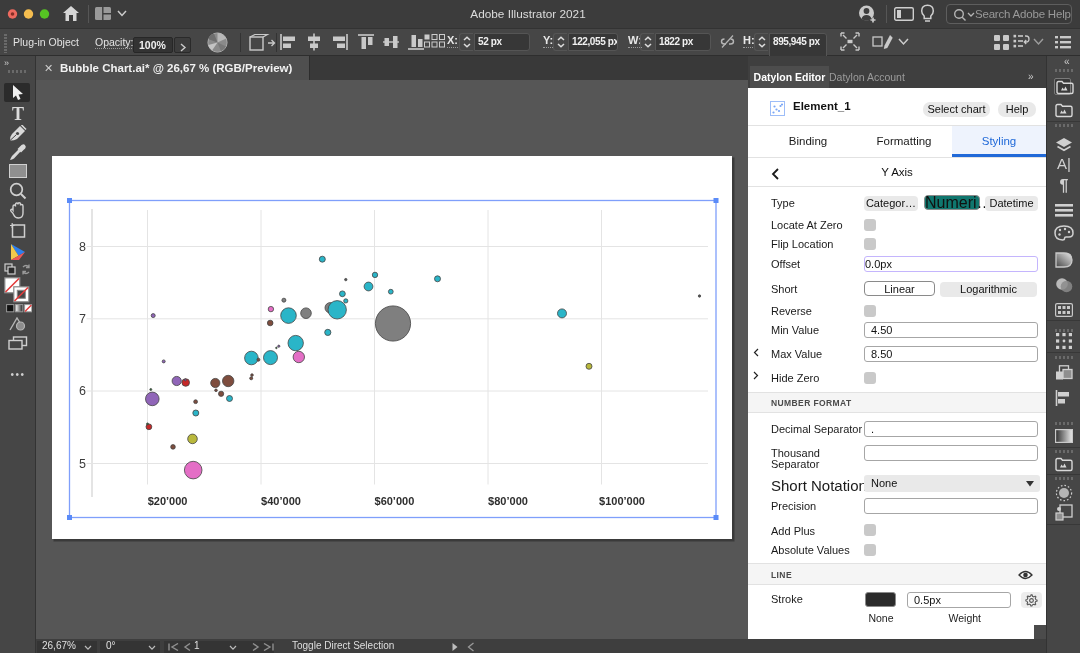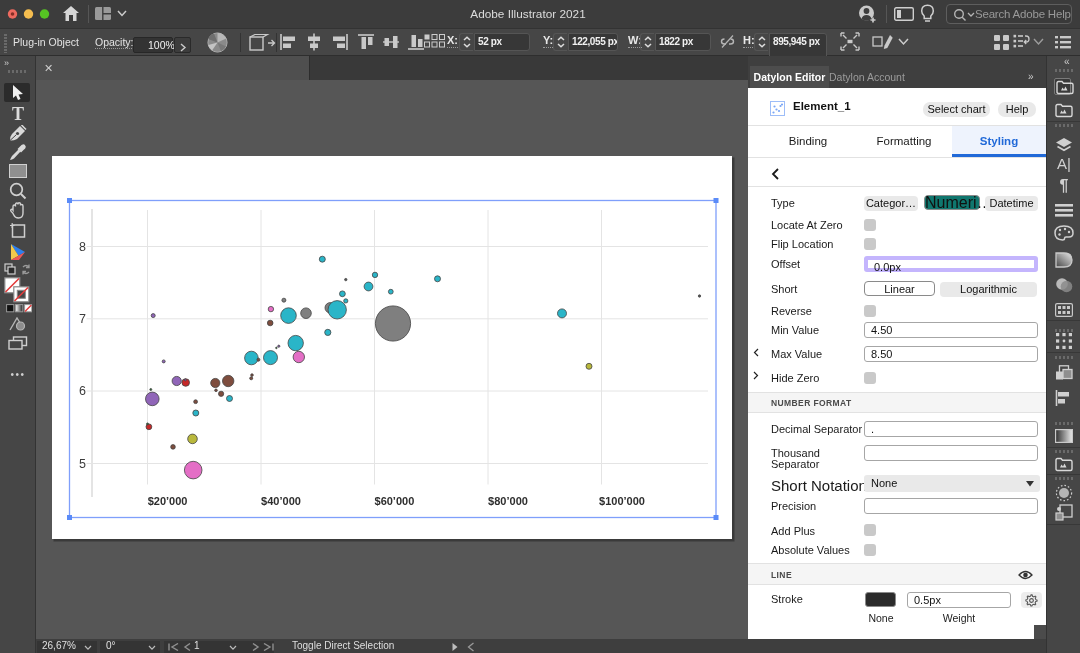--- a/index.html
+++ b/index.html
@@ -49,21 +49,21 @@
         <path d="M15 5 L18 8 L21 5" fill="none" stroke="#b5b5b5" stroke-width="1.3"></path>
       </svg>
     <div class="ab" style="left:28px;top:0;font-size:11.5px;color:#999;line-height:19px;letter-spacing:-0.2px">Search Adobe Help</div>
   </div>
 </div>
 
 <div class="ab" style="left:0;top:28px;width:1080px;height:28px;background:#464646;border-top:1px solid #333;border-bottom:1px solid #2e2e2e">
   <div class="ab" style="left:4px;top:4px;width:3px;height:20px;background:repeating-linear-gradient(#464646 0 1px,#6a6a6a 1px 3px)"></div>
   <div class="ab" style="left:13px;top:0;font-size:10.5px;color:#e3e3e3;line-height:27px">Plug-in Object</div>
   <div class="ab" style="left:95px;top:0;font-size:10.5px;color:#e3e3e3;line-height:27px;border-bottom:1px dotted #999;height:20px">Opacity:</div>
-  <div style="position:absolute;left:133px;top:8px;width:40px;height:16px;background:#333;border:1px solid #272727;border-radius:2px;color:#f0f0f0;font-weight:normal;font-size:10.5px;line-height:15px;padding-left:14px">100%</div>
+  <div style="position:absolute;left:133px;top:8px;width:40px;height:16px;background:#333;border:1px solid #272727;border-radius:2px;color:#f0f0f0;font-weight:bold;font-size:10.5px;line-height:15px;padding-left:5px">100%</div>
   <div class="ab" style="left:174px;top:8px;width:17px;height:16px;background:#3d3d3d;border:1px solid #2a2a2a;border-radius:2px"><svg width="7" height="9" style="margin:3px 0 0 5px">
         <path d="M1 1 L5 4.5 L1 8" fill="none" stroke="#ccc" stroke-width="1.4"></path>
       </svg></div>
   <svg class="ab" style="left:207px;top:3px" width="21" height="21">
       <circle cx="10.5" cy="10.5" r="9.6" fill="#8a8a8a"></circle>
       <circle cx="10.5" cy="10.5" r="9.6" fill="none" stroke="#aaa" stroke-width="1"></circle>
       <path d="M10.5 0.9 A9.6 9.6 0 0 1 19.2 6.5 L10.5 10.5 Z" fill="#b8b8b8"></path>
       <path d="M1 7 A9.6 9.6 0 0 1 7 1.5 L10.5 10.5 Z" fill="#6e6e6e"></path>
       <path d="M5 18.5 A9.6 9.6 0 0 1 1.3 13 L10.5 10.5 Z" fill="#c4c4c4"></path>
       <path d="M19 14.5 A9.6 9.6 0 0 1 14 19.3 L10.5 10.5 Z" fill="#787878"></path>
@@ -191,20 +191,21 @@
           <rect x="5" y="5" width="11" height="2.4"></rect>
           <rect x="0" y="10" width="3" height="2.4"></rect>
           <rect x="5" y="10" width="11" height="2.4"></rect>
         </g>
       </svg></div>
 </div>
 
 <div class="ab" style="left:36px;top:56px;width:1044px;height:24px;background:#393939"></div>
 <div class="ab" style="left:36px;top:56px;width:274px;height:24px;background:#4f4f4f;border-right:1px solid #2d2d2d">
   <div class="ab" style="left:8px;top:0;font-size:11px;color:#cfcfcf;line-height:24px">✕</div>
+  <div class="ab" style="left:24px;top:0;font-size:11.5px;font-weight:bold;color:#f1f1f1;line-height:24px">Bubble Chart.ai* @ 26,67 % (RGB/Preview)</div>
 </div>
 
 <div class="ab" style="left:36px;top:80px;width:712px;height:573px;background:#565656">
 <svg width="712" height="573" style="position:absolute;left:0;top:0">
 <rect x="17.5" y="77.5" width="681" height="384" fill="#3a3a3a"></rect>
 <rect x="16" y="76" width="680" height="383" fill="#ffffff"></rect>
 <line x1="56" y1="129" x2="56" y2="417" stroke="#c9c9c9" stroke-width="1"></line>
 <line x1="111.5" y1="130" x2="111.5" y2="404.5" stroke="#e4e4e4" stroke-width="1"></line>
       <line x1="225" y1="130" x2="225" y2="404.5" stroke="#e4e4e4" stroke-width="1"></line>
       <line x1="338.5" y1="130" x2="338.5" y2="404.5" stroke="#e4e4e4" stroke-width="1"></line>
@@ -413,37 +414,38 @@
         <circle cx="4.5" cy="5.5" r="1.1"></circle>
       </g>
     </svg>
     <div style="position:absolute;left:45px;top:44px;font-size:11.5px;font-weight:bold;color:#111">Element_1</div>
     <div style="position:absolute;left:175px;top:46px;width:67px;height:15px;background:#e9e9e9;border-radius:7px;font-size:11px;color:#111;line-height:15px;text-align:center">Select chart</div>
     <div style="position:absolute;left:250px;top:46px;width:38px;height:15px;background:#e9e9e9;border-radius:7px;font-size:11px;color:#111;line-height:15px;text-align:center">Help</div>
     <div style="position:absolute;left:0;top:69px;width:298px;height:1px;background:#e2e2e2"></div>
     <div style="position:absolute;left:204px;top:70px;width:94px;height:31px;background:#eef3fd"></div>
     <div style="position:absolute;left:20px;top:70px;width:80px;height:31px;font-size:11.5px;color:#1a1a1a;line-height:31px;text-align:center">Binding</div>
     <div style="position:absolute;left:116px;top:70px;width:80px;height:31px;font-size:11.5px;color:#1a1a1a;line-height:31px;text-align:center">Formatting</div>
-    <div style="position:absolute;left:204px;top:70px;width:94px;height:31px;font-size:11.5px;font-weight:bold;color:#2069d8;line-height:31px;text-align:center">Styling</div>
+    <div style="position:absolute;left:204px;top:70px;width:94px;height:31px;font-size:11.5px;font-weight:normal;color:#2069d8;line-height:31px;text-align:center">Styling</div>
     <div style="position:absolute;left:204px;top:98px;width:94px;height:3px;background:#2069d8"></div>
     <div style="position:absolute;left:0;top:101px;width:298px;height:1px;background:#e2e2e2"></div>
     <svg style="position:absolute;left:23px;top:112px" width="8" height="12">
       <path d="M7 1 L2 6 L7 11" fill="none" stroke="#1a1a1a" stroke-width="1.8"></path>
     </svg>
+    <div style="position:absolute;left:0;top:110px;width:298px;font-size:11.5px;font-weight:500;color:#111;text-align:center">Y Axis</div>
     <div style="position:absolute;left:0;top:130px;width:298px;height:1px;background:#e2e2e2"></div>
     <div style="position:absolute;left:23px;top:141px;font-size:11px;color:#1a1a1a">Type</div>
     <div style="position:absolute;left:116px;top:140px;width:54px;height:15px;background:#e9e9e9;border-radius:4px;font-size:11px;color:#111;line-height:15px;text-align:center">Categor…</div>
     <div style="position:absolute;left:176px;top:139px;width:56px;height:15px;background:#0f766e;border:1px solid #8a8a8a;border-radius:4px;font-size:16px;color:#111;line-height:14px;text-align:left">Numeri…</div>
     <div style="position:absolute;left:237px;top:140px;width:53px;height:15px;background:#e9e9e9;border-radius:4px;font-size:11px;color:#111;line-height:15px;text-align:center">Datetime</div>
     <div style="position:absolute;left:23px;top:163px;font-size:11px;color:#1a1a1a">Locate At Zero</div>
     <div style="position:absolute;left:116px;top:163px;width:12px;height:12px;background:#c9c9c9;border-radius:3px"></div>
     <div style="position:absolute;left:23px;top:182px;font-size:11px;color:#1a1a1a">Flip Location</div>
     <div style="position:absolute;left:116px;top:182px;width:12px;height:12px;background:#c9c9c9;border-radius:3px"></div>
     <div style="position:absolute;left:23px;top:202px;font-size:11px;color:#1a1a1a">Offset</div>
-    <div style="position:absolute;left:116px;top:200px;width:174px;height:16px;background:#fff;border:4px solid #c4b5fd;border-radius:3px;font-size:11px;color:#111;line-height:15px;padding-left:6px">0.0px</div>
+    <div style="position:absolute;left:116px;top:200px;width:174px;height:16px;background:#fff;border:1px solid #c4b5fd;border-radius:3px;font-size:11px;color:#111;line-height:15px;">0.0px</div>
     <div style="position:absolute;left:23px;top:227px;font-size:11px;color:#1a1a1a">Short</div>
     <div style="position:absolute;left:116px;top:225px;width:71px;height:15px;background:#fff;border:1px solid #8a8a8a;border-radius:4px;font-size:11px;color:#111;line-height:14px;text-align:center">Linear</div>
     <div style="position:absolute;left:192px;top:226px;width:97px;height:15px;background:#e9e9e9;border-radius:4px;font-size:11px;color:#111;line-height:15px;text-align:center">Logarithmic</div>
     <div style="position:absolute;left:23px;top:249px;font-size:11px;color:#1a1a1a">Reverse</div>
     <div style="position:absolute;left:116px;top:249px;width:12px;height:12px;background:#c9c9c9;border-radius:3px"></div>
     <div style="position:absolute;left:23px;top:268px;font-size:11px;color:#1a1a1a">Min Value</div>
     <div style="position:absolute;left:116px;top:266px;width:174px;height:16px;background:#fff;border:1px solid #a6a6a6;border-radius:3px;font-size:11px;color:#111;line-height:15px;padding-left:6px">4.50</div>
     <div style="position:absolute;left:23px;top:292px;font-size:11px;color:#1a1a1a">Max Value</div>
     <div style="position:absolute;left:116px;top:290px;width:174px;height:16px;background:#fff;border:1px solid #a6a6a6;border-radius:3px;font-size:11px;color:#111;line-height:15px;padding-left:6px">8.50</div>
     <div style="position:absolute;left:23px;top:316px;font-size:11px;color:#1a1a1a">Hide Zero</div>
@@ -474,21 +476,21 @@
     </svg>
     <div style="position:absolute;left:23px;top:537px;font-size:11px;color:#1a1a1a">Stroke</div>
     <div style="position:absolute;left:117px;top:536px;width:31px;height:15px;background:#2b2b2b;border:1px solid #8a8a8a;border-radius:3px"></div>
     <div style="position:absolute;left:159px;top:536px;width:104px;height:16px;background:#fff;border:1px solid #a6a6a6;border-radius:3px;font-size:11px;color:#111;line-height:15px;padding-left:6px">0.5px</div>
     <div style="position:absolute;left:273px;top:536px;width:21px;height:16px;background:#ededed;border-radius:4px"></div>
 <svg style="position:absolute;left:277px;top:538px" width="13" height="13" viewBox="0 0 14 14">
       <path d="M7 1 L8.2 1 L8.7 2.6 L10.3 3.3 L11.8 2.5 L12.7 3.4 L11.9 4.9 L12.6 6.5 L14 7 L14 8.2 L12.4 8.7 L11.7 10.3 L12.5 11.8 L11.6 12.7 L10.1 11.9 L8.5 12.6 L8 14 L6.8 14 L6.3 12.4 L4.7 11.7 L3.2 12.5 L2.3 11.6 L3.1 10.1 L2.4 8.5 L1 8 L1 6.8 L2.6 6.3 L3.3 4.7 L2.5 3.2 L3.4 2.3 L4.9 3.1 L6.5 2.4 Z" fill="none" stroke="#555" stroke-width="1.2" transform="translate(0,0) scale(0.93)"></path>
       <circle cx="7" cy="7" r="2" fill="none" stroke="#555" stroke-width="1.2"></circle>
     </svg>
     <div style="position:absolute;left:113px;top:556px;width:40px;font-size:10.5px;color:#222;text-align:center">None</div>
-    <div style="position:absolute;left:189px;top:556px;width:44px;font-size:10.5px;color:#222;text-align:center">Weight</div>
+    <div style="position:absolute;left:189px;top:556px;width:44px;font-size:10.5px;color:#222;text-align:right">Weight</div>
     <div style="position:absolute;left:286px;top:569px;width:12px;height:14px;background:#4b4b4b"></div>
   </div>
 
 <div class="ab" id="rightstrip" style="left:1046px;top:56px;width:34px;height:597px;background:#464646;border-left:1px solid #333">
     <div style="position:absolute;left:17px;top:0;color:#ccc;font-size:10px">«</div>
     <div style="position:absolute;left:8px;top:13px;width:18px;height:3px;background:repeating-linear-gradient(90deg,#6a6a6a 0 2px,#464646 2px 4px)"></div>
     <div style="position:absolute;left:7px;top:22px;width:17px;height:17px;background:#3a3a3a;border:1px solid #7a7a7a;border-radius:2px"></div>
     <svg style="position:absolute;left:8.5px;top:24px" width="18" height="15" viewBox="0 0 18 15">
       <path d="M1 3 Q1 1.5 2.5 1.5 L6 1.5 L7.5 3.2 L15.5 3.2 Q17 3.2 17 4.7 L17 12 Q17 13.5 15.5 13.5 L2.5 13.5 Q1 13.5 1 12 Z" fill="none" stroke="#d8d8d8" stroke-width="1.4"></path>
       <path d="M5 10.5 L6.5 7.5 L8 9.5 L9.5 6.5 L11.5 10.5 Z" fill="#d8d8d8"></path>

